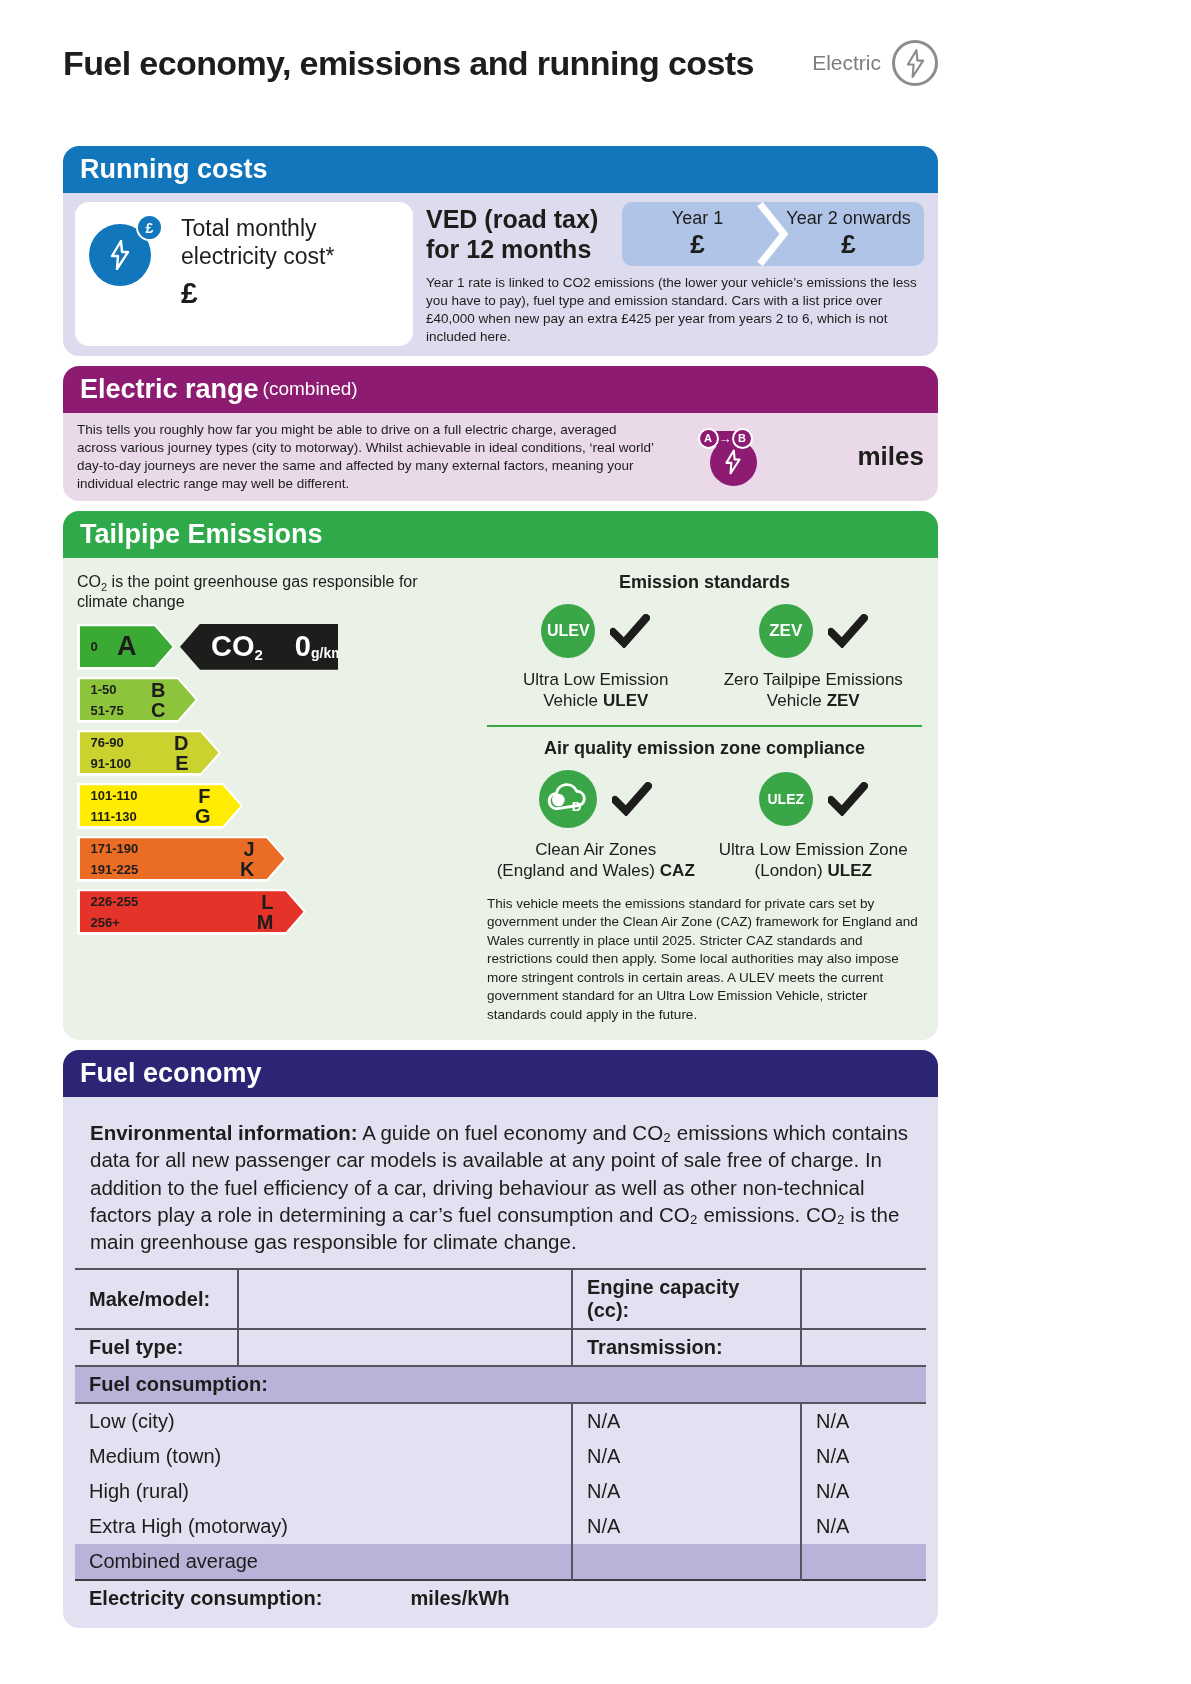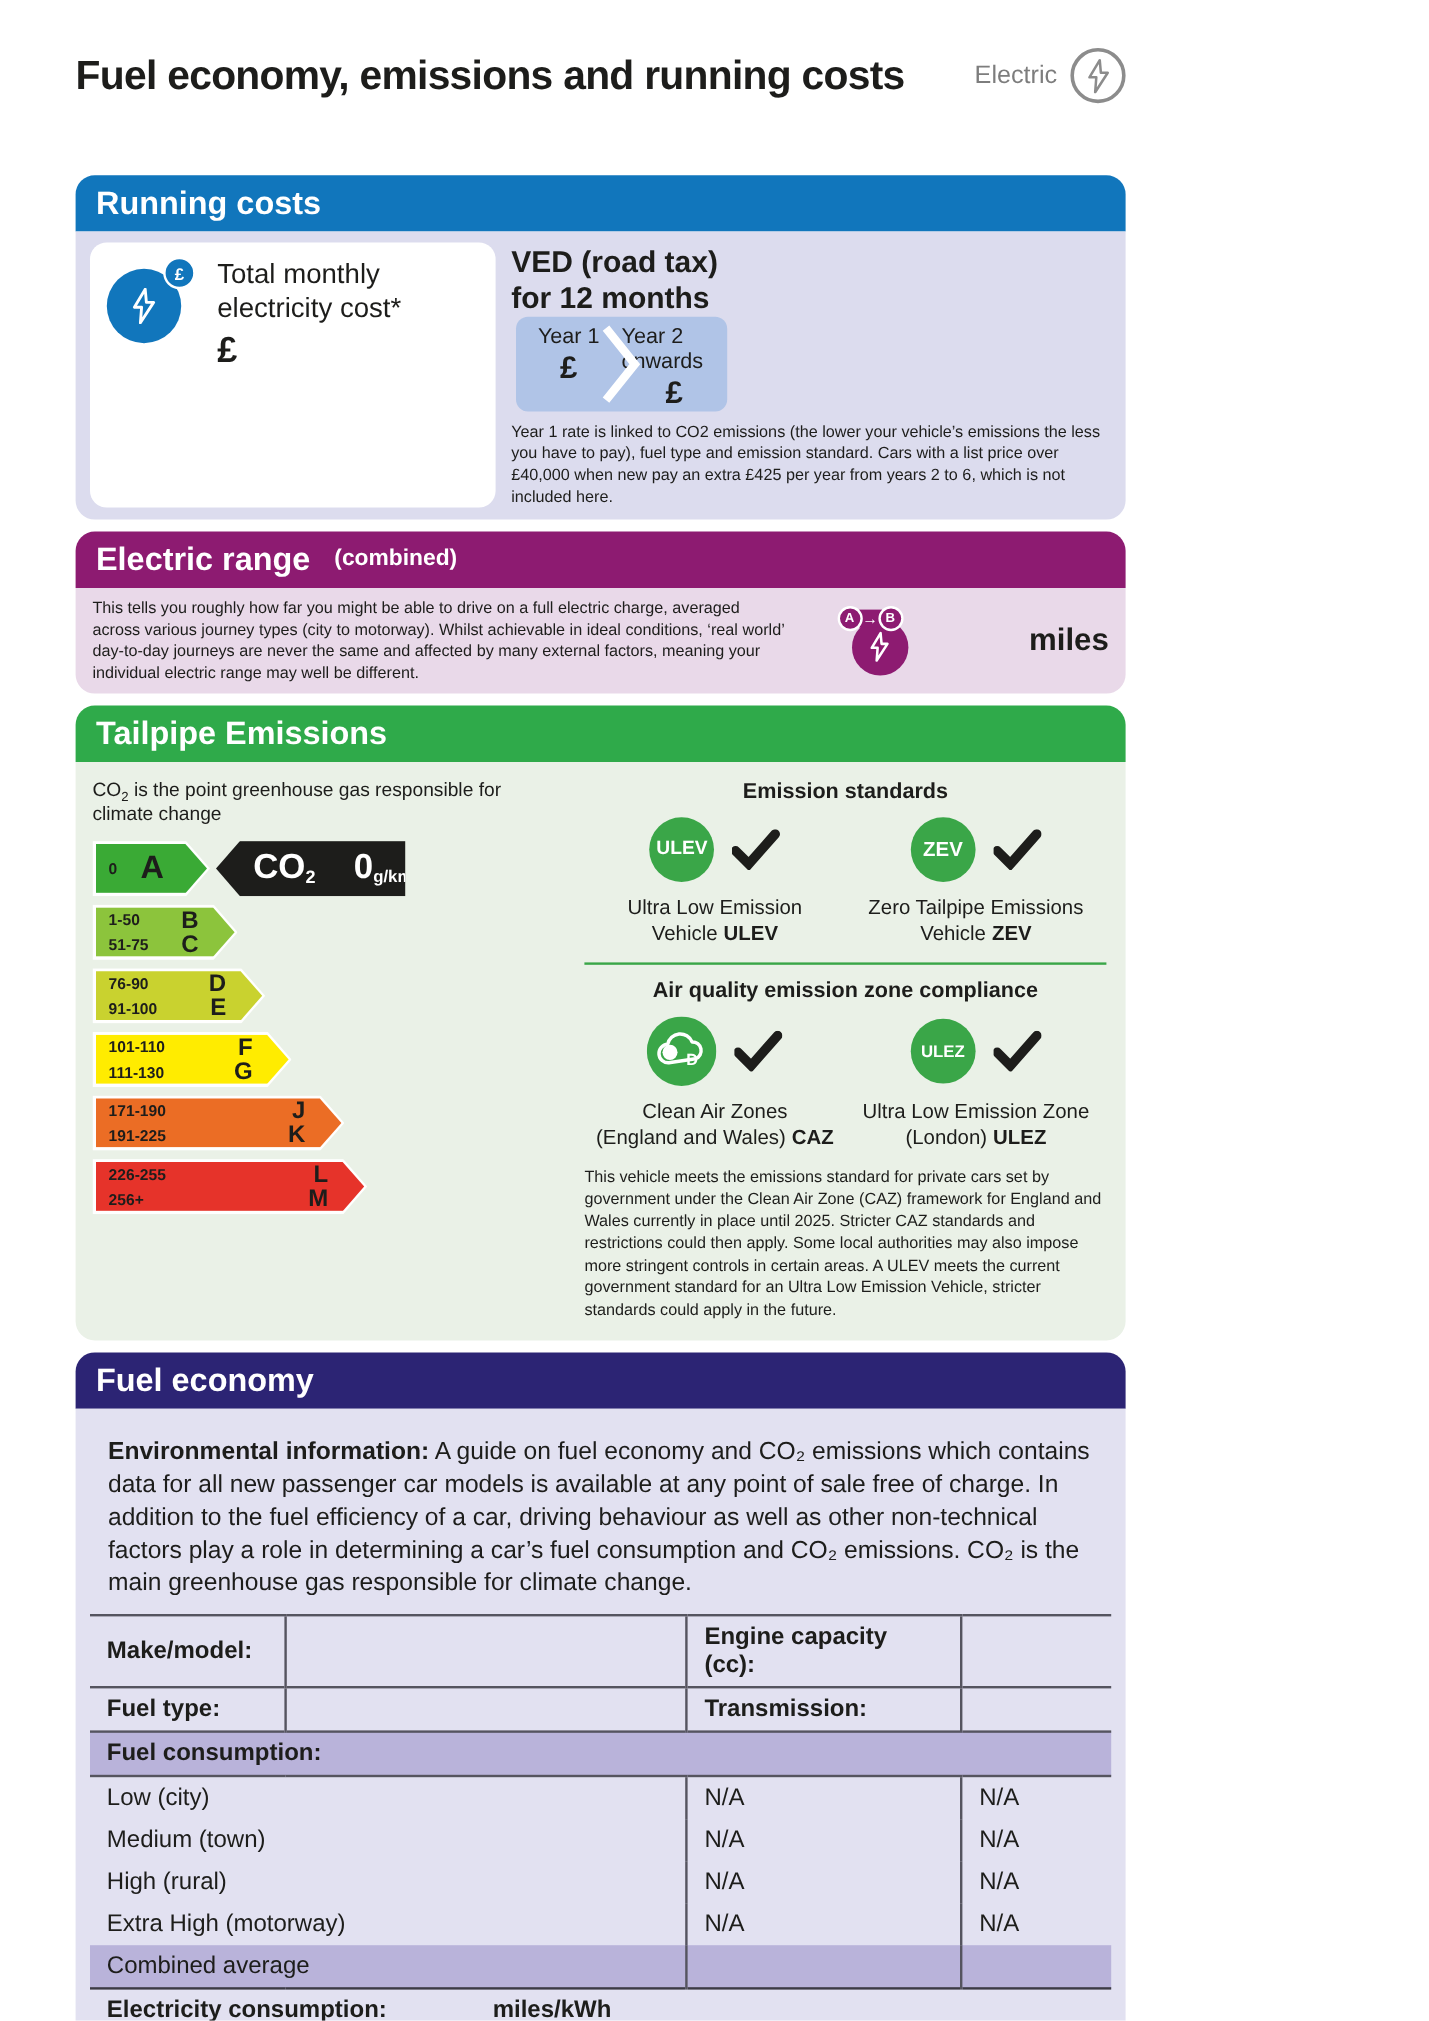--- a/index.html
+++ b/index.html
@@ -28,32 +28,32 @@
   .cost-card { background:#fff; border-radius:14px; width:338px; flex:0 0 auto; padding:12px 14px; display:flex; gap:16px; }
   .money-icon { position:relative; width:76px; height:72px; flex:0 0 auto; }
   .mcirc { position:absolute; left:0; bottom:0; width:62px; height:62px; border-radius:50%;
            background:#1176bc; display:flex; align-items:center; justify-content:center; }
   .pbadge { position:absolute; right:2px; top:0; width:27px; height:27px; background:#1176bc;
             border:2.5px solid #fff; border-radius:50%; color:#fff; font-weight:bold; font-size:14px;
             display:flex; align-items:center; justify-content:center; }
   .cost-lbl { font-size:23px; line-height:1.22; }
   .cost-cur { font-size:30px; font-weight:bold; margin-top:6px; }
   .ved { flex:1; padding-left:13px; }
-  .ved-top { display:flex; align-items:flex-start;flex-direction:column; }
+  .ved-top { display:flex; align-items:flex-start; }
   .ved-title { font-size:25px; font-weight:bold; line-height:1.18; width:192px; padding-top:3px; }
   .ved-years { display:flex; position:relative; background:#b0c4e7; border-radius:10px; height:64px; flex:1; margin-left:4px; }
   .year-box { flex:1; display:flex; flex-direction:column; align-items:center; padding-top:6px; }
   .ylbl { font-size:18px; }
   .yamt { font-size:26px; font-weight:bold; }
   .chev { position:absolute; left:50%; top:0; height:100%; transform:translateX(-50%); }
   .ved-note { font-size:13.5px; line-height:1.33; margin-top:8px; max-width:648px; }
 
   
   .er-header { background:#8d1b71; }
-  .er-qual { font-size:19px; font-weight:bold; margin-left:20px; }
+  .er-qual { font-size:19px; font-weight:normal; margin-left:4px; }
   .er-body { background:#e9d9e9; display:flex; align-items:center; padding:8px 14px; min-height:64px; }
   .er-desc { font-size:13.5px; line-height:1.33; width:678px; }
   .range-icon { width:88px; height:58px; position:relative; margin-left:34px; flex:0 0 auto; }
   .ri-big { position:absolute; left:16px; top:11px; width:47px; height:47px; border-radius:50%;
             background:#8d1b71; display:flex; align-items:center; justify-content:center; }
   .ab-row { position:absolute; top:0; left:4px; display:flex; align-items:center; }
   .ab-circle { width:21px; height:21px; border-radius:50%; background:#8d1b71; border:2px solid #fff;
                color:#fff; font-size:11px; font-weight:bold; display:flex; align-items:center;
                justify-content:center; z-index:2; }
   .ab-arrow { background:#8d1b71; color:#fff; height:15px; display:flex; align-items:center;

